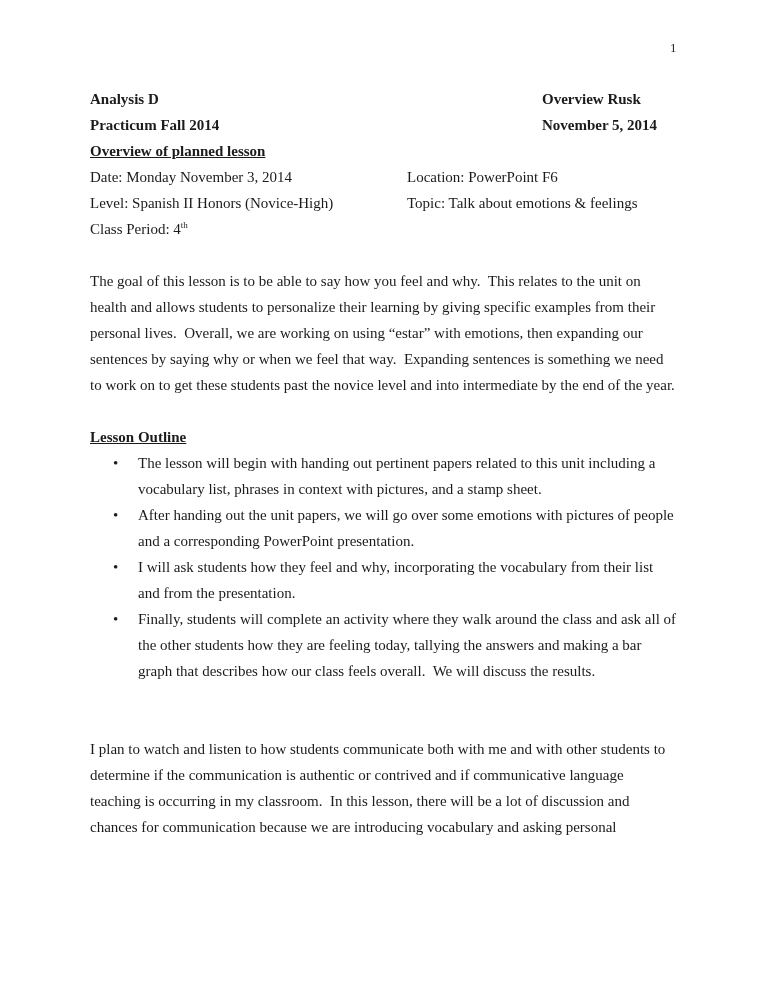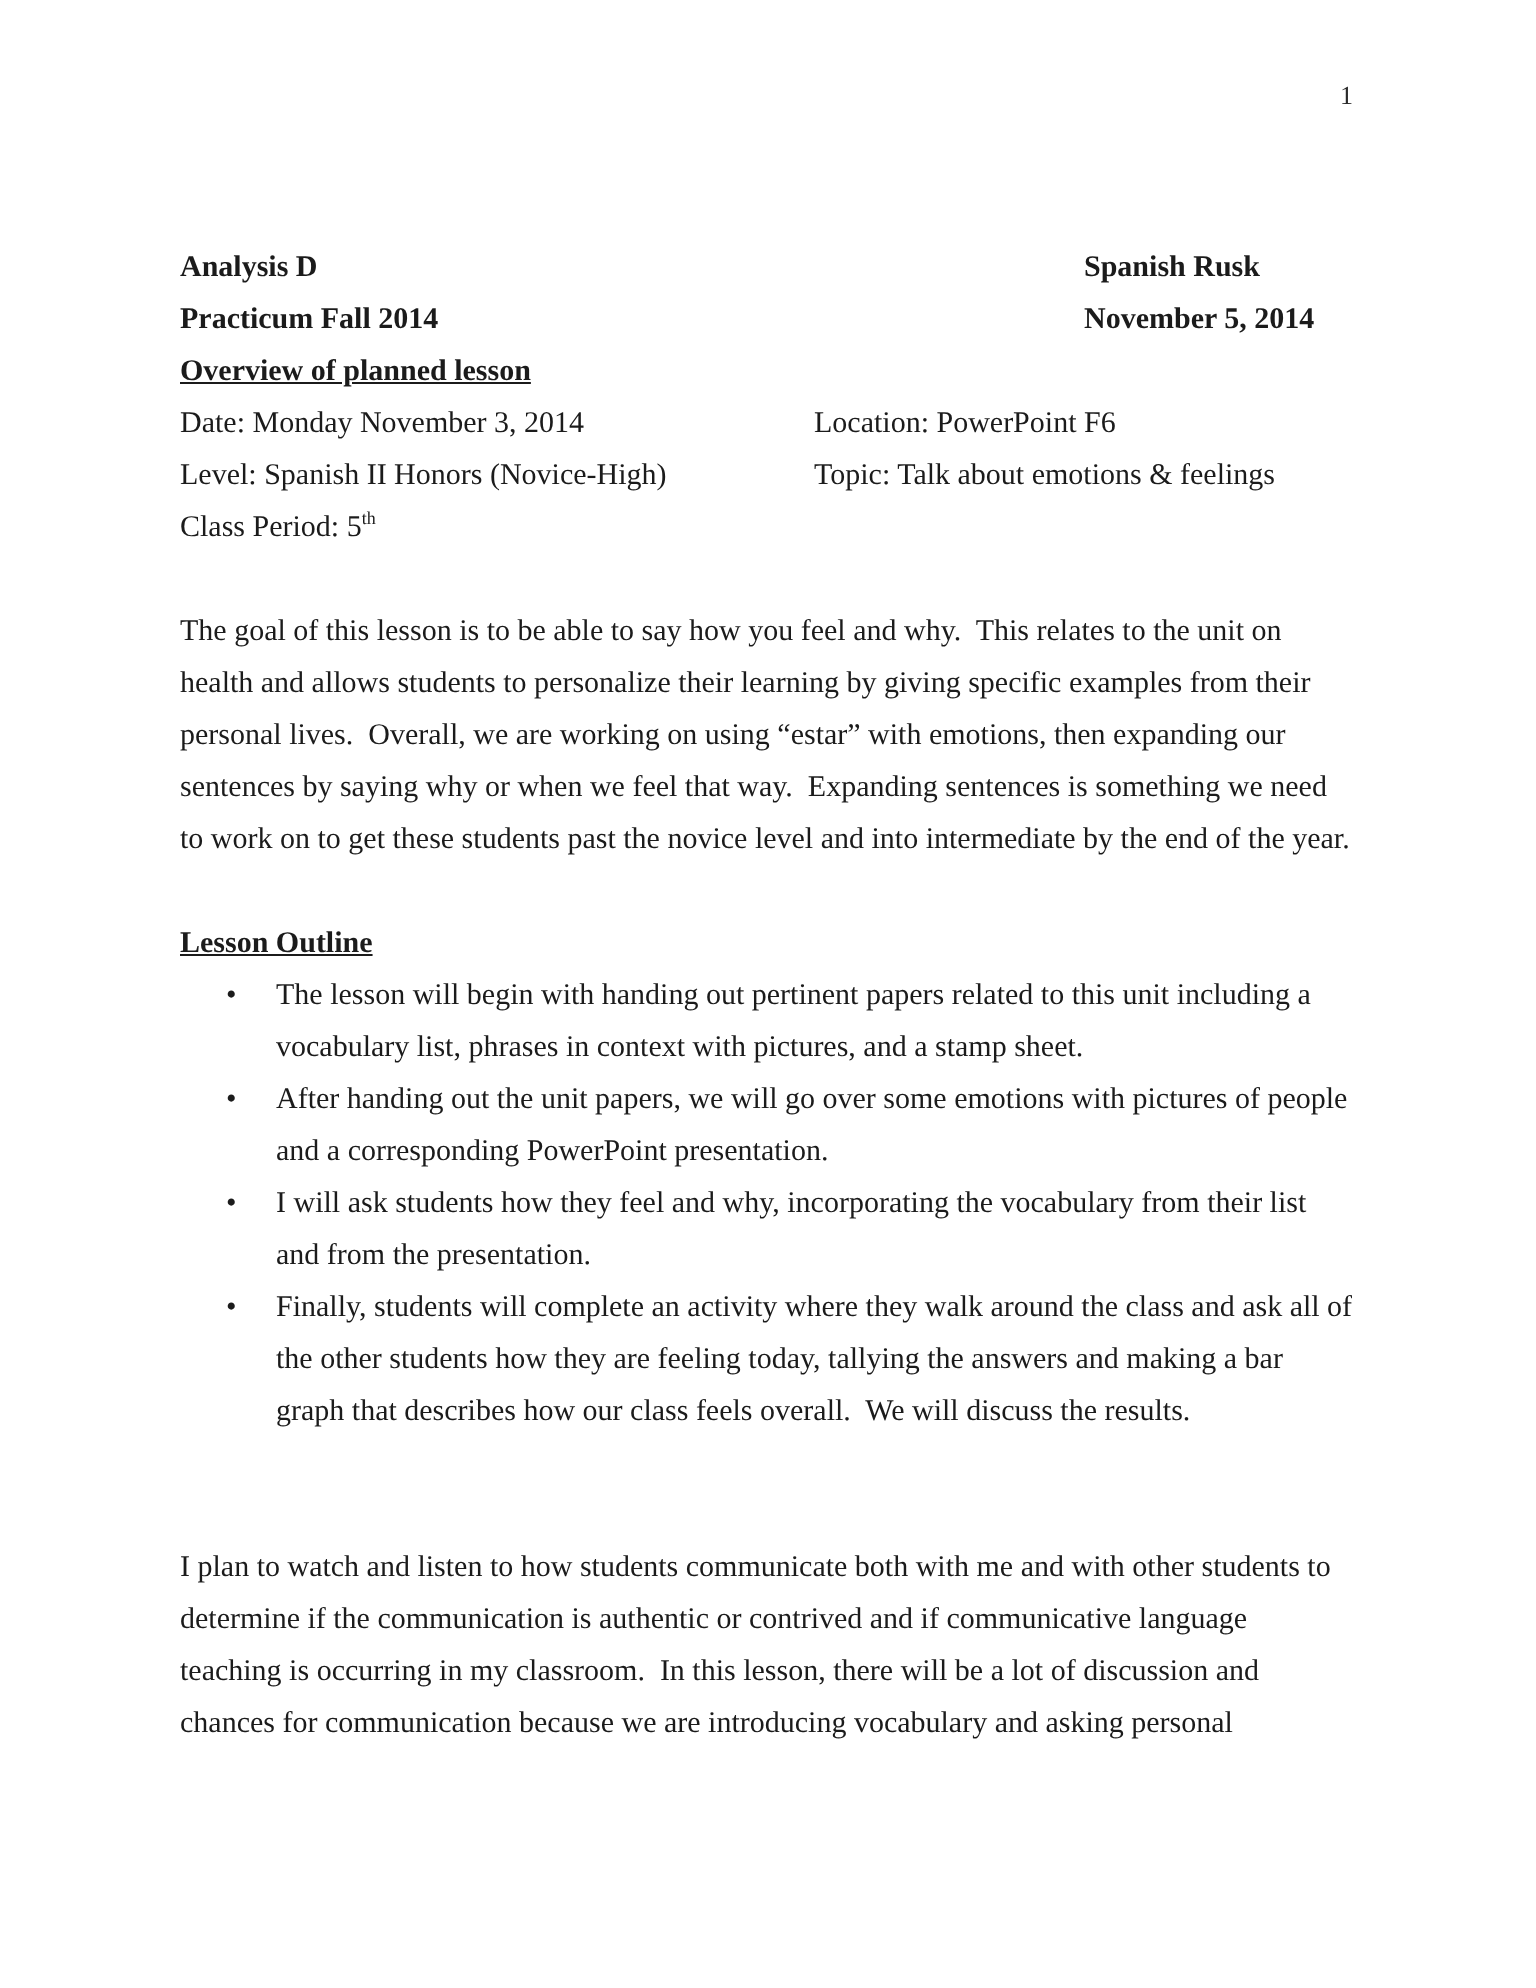--- a/index.html
+++ b/index.html
@@ -28,21 +28,20 @@
     line-height: 14px;
     color: #2a2a2a;
   }
   .content {
     position: absolute;
     left: 90px;
     top: 86px;
     width: 588px;
     font-size: 15px;
     line-height: 26px;
-    margin-top: 35px;
   }
   .row {
     position: relative;
     height: 26px;
     white-space: nowrap;
   }
   .col-right {
     position: absolute;
     left: 452px;
     top: 0;
@@ -84,40 +83,40 @@
 <body>
 
 <div class="page">
 
   <div class="page-number">1</div>
 
   <div class="content">
 
     <div class="row">
       <span class="bold">Analysis D</span>
-      <span class="bold col-right">Spanish Rusk</span>
+      <span class="bold col-right">Overview Rusk</span>
     </div>
     <div class="row">
       <span class="bold">Practicum Fall 2014</span>
       <span class="bold col-right">November 5, 2014</span>
     </div>
 
     <div class="row">
       <span class="bold underline">Overview of planned lesson</span>
     </div>
     <div class="row">
       <span>Date: Monday November 3, 2014</span>
       <span class="col-mid">Location: PowerPoint F6</span>
     </div>
     <div class="row">
       <span>Level: Spanish II Honors (Novice-High)</span>
       <span class="col-mid">Topic: Talk about emotions &amp; feelings</span>
     </div>
     <div class="row">
-      <span><span>Class Period: 5</span><sup class="ordinal">th</sup></span>
+      <span><span>Class Period: 4</span><sup class="ordinal">th</sup></span>
     </div>
 
     <div class="spacer"></div>
 
     <p class="para">The goal of this lesson is to be able to say how you feel and why.  This relates to the unit on health and allows students to personalize their learning by giving specific examples from their personal lives.  Overall, we are working on using “estar” with emotions, then expanding our sentences by saying why or when we feel that way.  Expanding sentences is something we need to work on to get these students past the novice level and into intermediate by the end of the year.</p>
 
     <div class="spacer"></div>
 
     <div class="row">
       <span class="bold underline">Lesson Outline</span>

